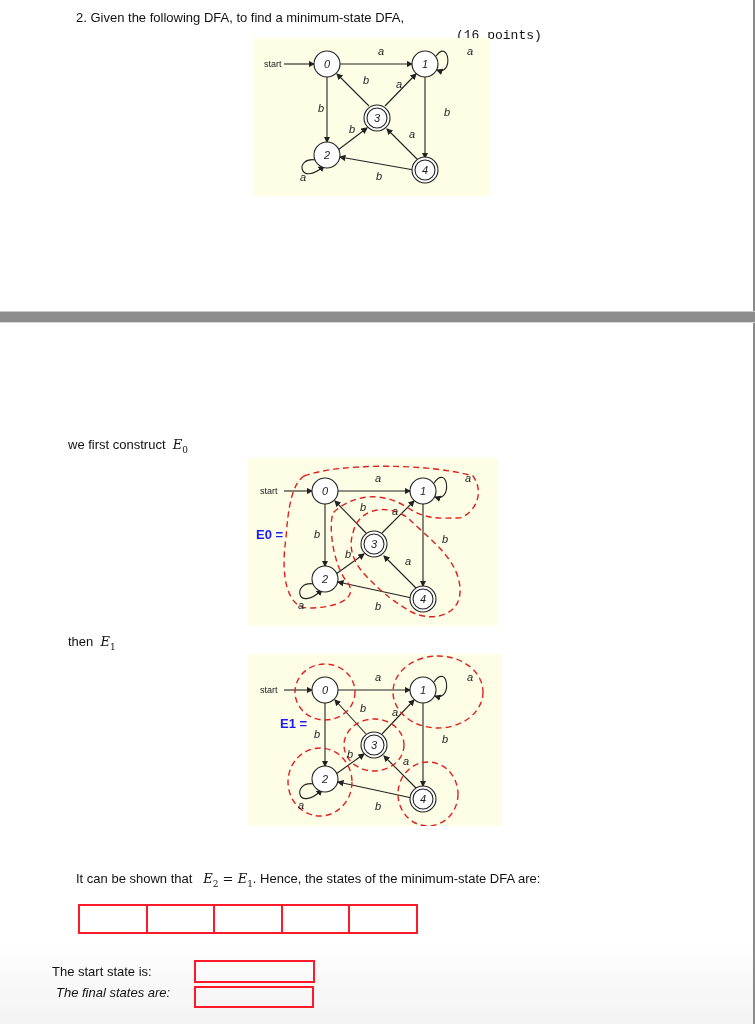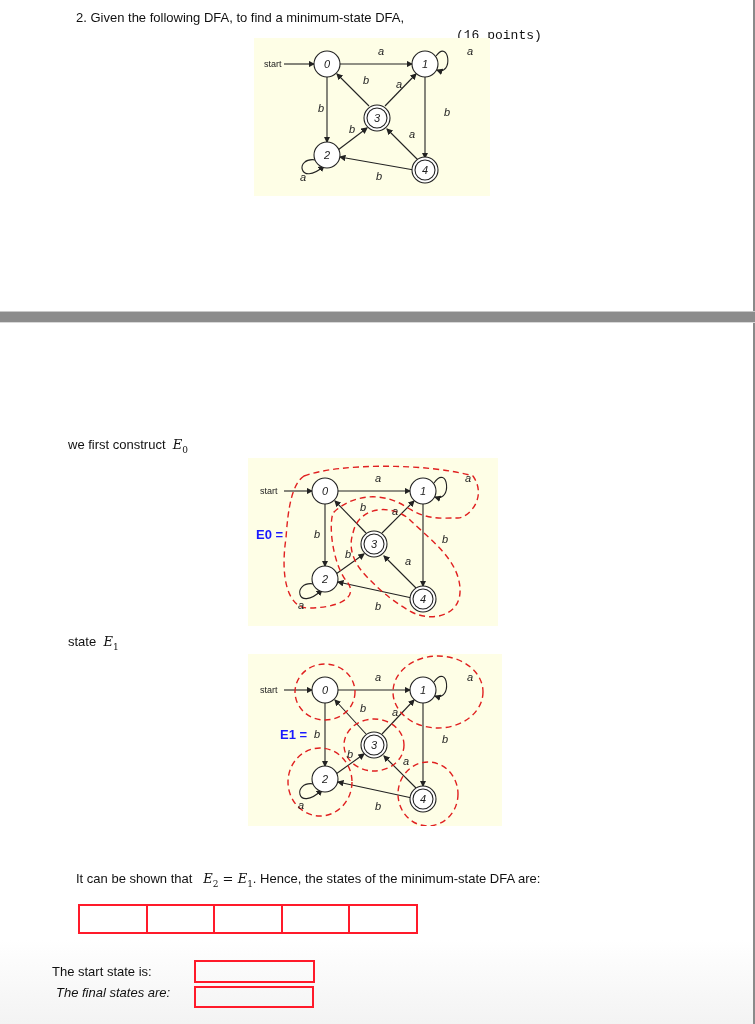--- a/index.html
+++ b/index.html
@@ -150,21 +150,21 @@
         <text x="160" y="107">a</text>
       <text x="130" y="152">b</text>
         <text x="53" y="151">a</text>
     </g>
     <text x="12" y="36" font-family="Liberation Sans, sans-serif" font-size="9" fill="#222">start</text>
   </svg>
   <div class="elabel" style="left:8px;top:69px;">E0 =</div>
 </div>
 
 <div class="txt" style="left:68px;top:634px;">
-  <span>state</span>&nbsp;
+  <span>then</span>&nbsp;
   <span class="math"><span>E</span><sub>1</sub></span>
 </div>
 
 <div class="diagram" style="left:248px;top:654px;width:254px;height:172px;">
   <svg width="254" height="172" viewBox="0 0 254 172">
     <defs>
       <marker id="ar3" markerWidth="6" markerHeight="6" refX="5" refY="3" orient="auto">
           <path d="M0,0 L6,3 L0,6 z" fill="#222"></path>
         </marker>
     </defs>
@@ -209,21 +209,21 @@
         <text x="115" y="58">b</text>
         <text x="147" y="62">a</text>
       <text x="197" y="89">b</text>
         <text x="102" y="104">b</text>
         <text x="158" y="111">a</text>
       <text x="130" y="156">b</text>
         <text x="53" y="155">a</text>
     </g>
     <text x="12" y="39" font-family="Liberation Sans, sans-serif" font-size="9" fill="#222">start</text>
   </svg>
-  <div class="elabel" style="left:4px;top:73px;padding-left:28px;">E1 =</div>
+  <div class="elabel" style="left:4px;top:62px;padding-left:28px;">E1 =</div>
 </div>
 
 <div class="txt" style="left:76px;top:871px;">
   <span>It can be shown that</span>&nbsp;&nbsp;
   <span class="math"><span>E</span><sub>2</sub> <span style="font-style:normal">=</span> <span>E</span><sub>1</sub></span><span>. Hence, the states of the minimum-state DFA are:</span>
 </div>
 
 <div class="cells">
   <div class="cell"></div>
   <div class="cell"></div>

